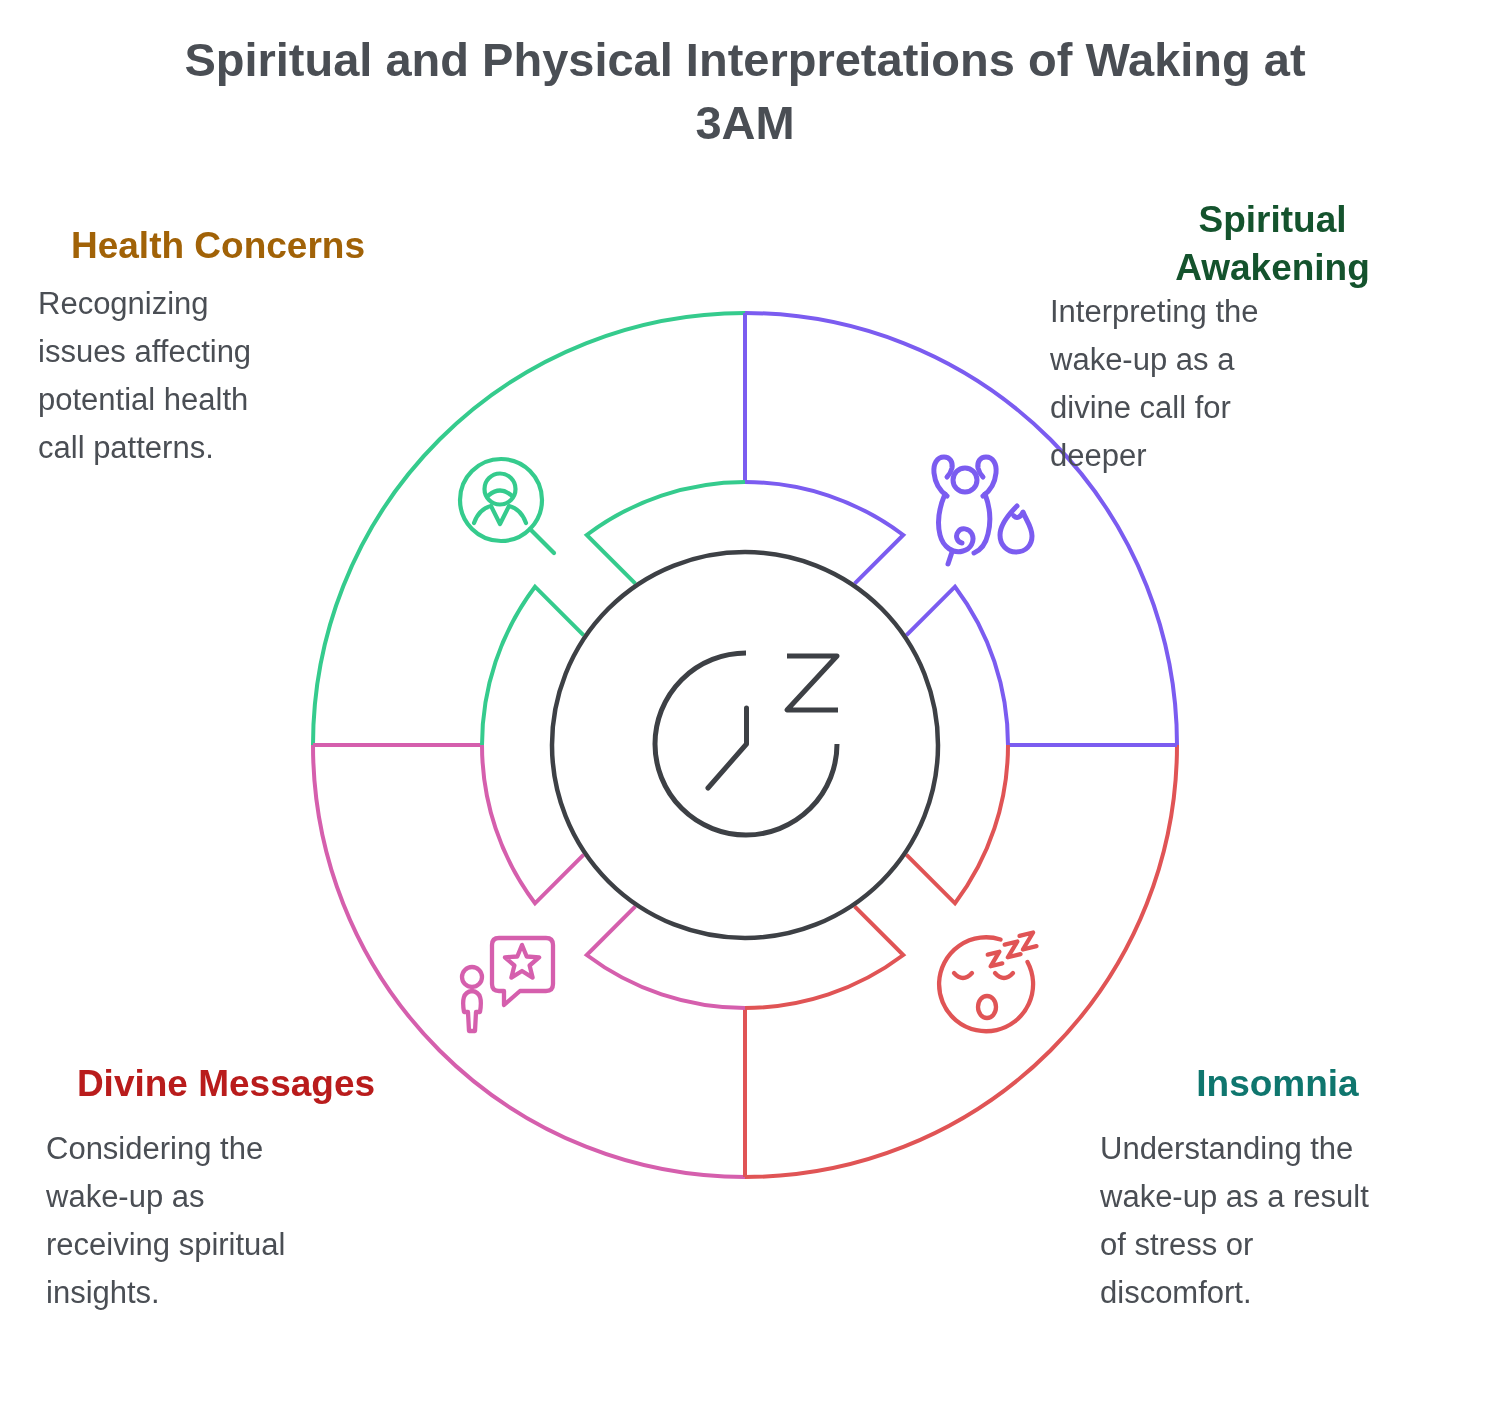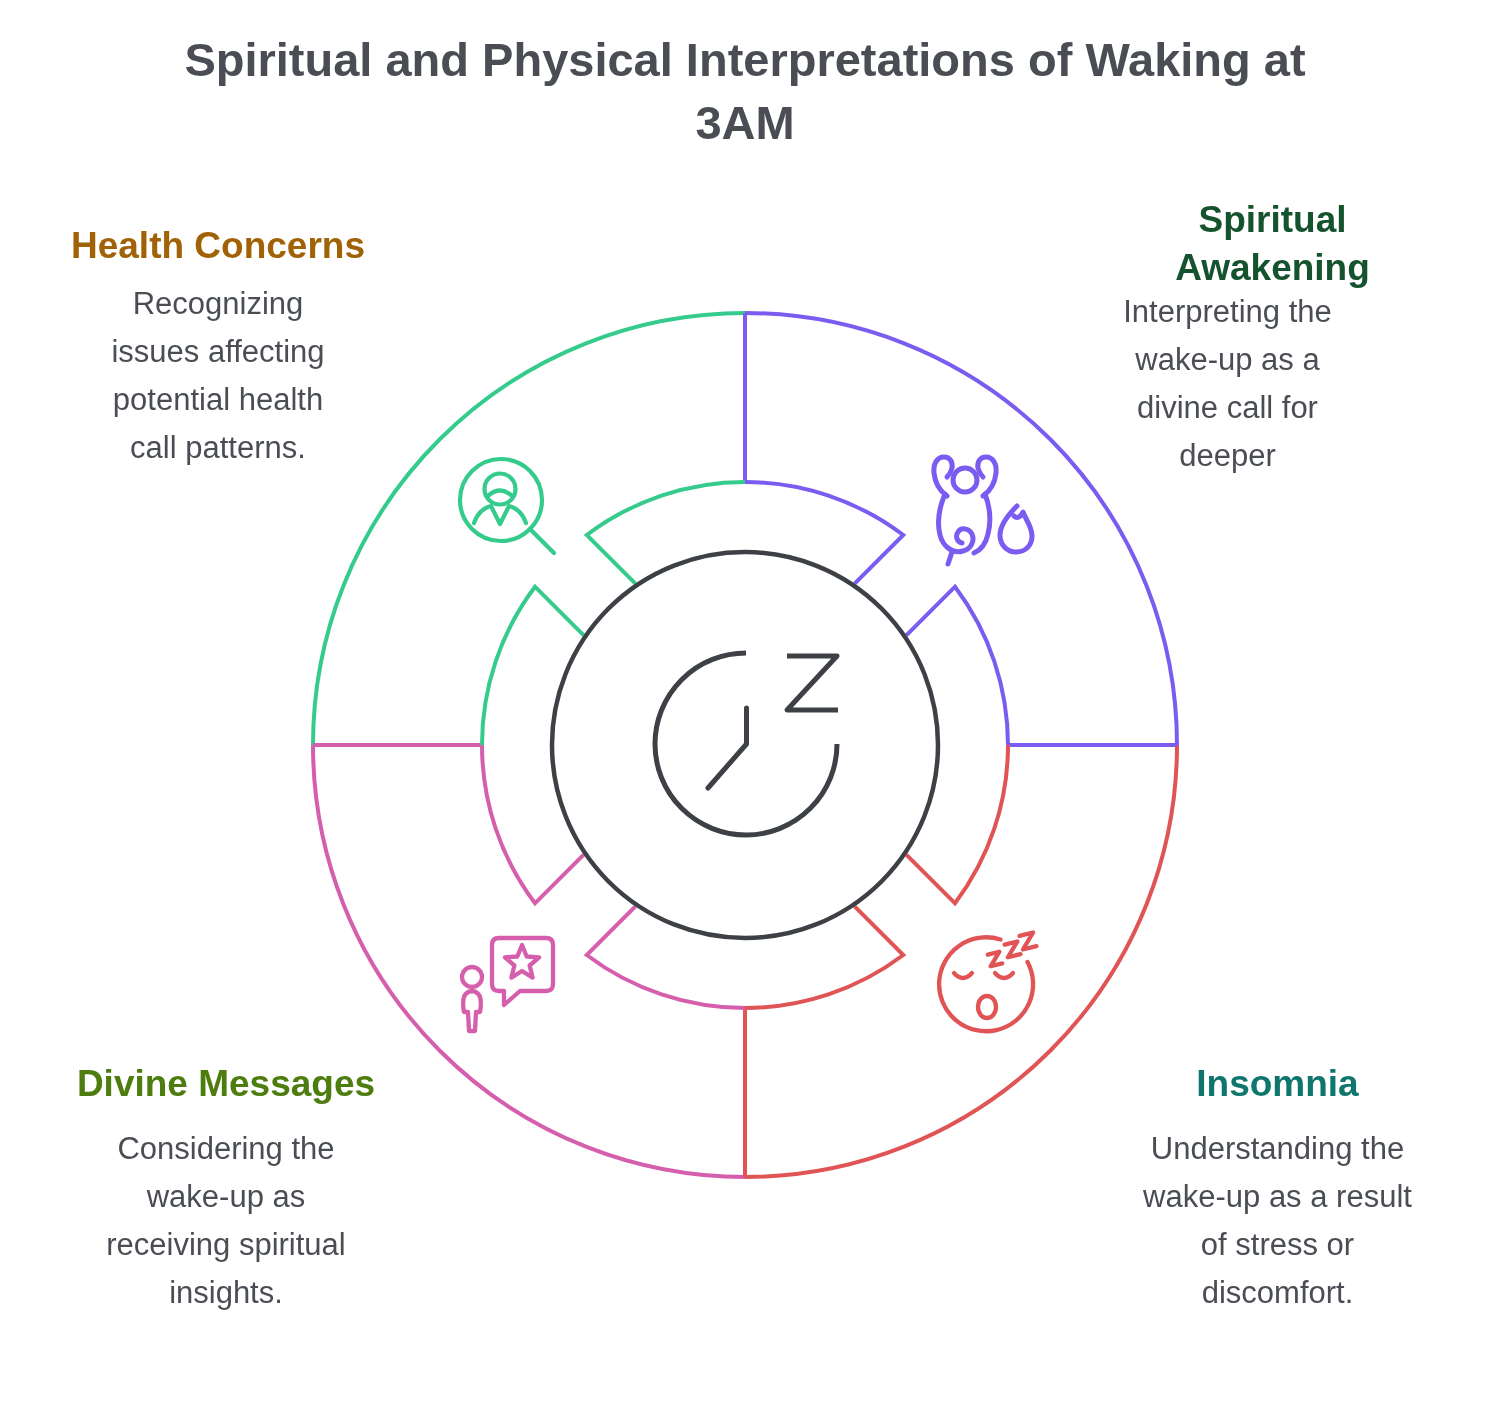--- a/index.html
+++ b/index.html
@@ -13,21 +13,21 @@
     position:absolute;left:95px;top:28px;width:1300px;
     text-align:center;font-size:47px;font-weight:700;line-height:63px;
     color:#4a4e54;letter-spacing:0px;
   }
   .heading{
     position:absolute;text-align:center;font-size:37px;font-weight:700;line-height:48px;
     white-space:nowrap;
   }
   .heading div{white-space:nowrap;}
   .para{
-    position:absolute;text-align:center;font-size:31px;font-weight:400;line-height:48px;
+    position:absolute;font-size:31px;font-weight:400;line-height:48px;
     color:#4a4e54;
   }
   .para div{white-space:nowrap;}
 </style>
 </head>
 <body>
 
 <div id="canvas">
 
   <svg id="diagram-svg" width="1504" height="1420" viewBox="0 0 1504 1420">
@@ -125,21 +125,21 @@
       <div>Spiritual</div>
       <div>Awakening</div>
     </div>
   <div class="para" style="left:1050px;top:288px;width:355px;">
       <div>Interpreting the</div>
       <div>wake-up as a</div>
       <div>divine call for</div>
       <div>deeper</div>
     </div>
 
-  <div class="heading" style="left: 46px; top: 1060px; width: 360px; color: #4d7c0f;">
+  <div class="heading" style="left: 46px; top: 1060px; width: 360px; color: #b91c1c;">
       <div>Divine Messages</div>
     </div>
   <div class="para" style="left:46px;top:1125px;width:360px;">
       <div>Considering the</div>
       <div>wake-up as</div>
       <div>receiving spiritual</div>
       <div>insights.</div>
     </div>
 
   <div class="heading" style="left: 1100px; top: 1060px; width: 355px; color: #0f766e;">

